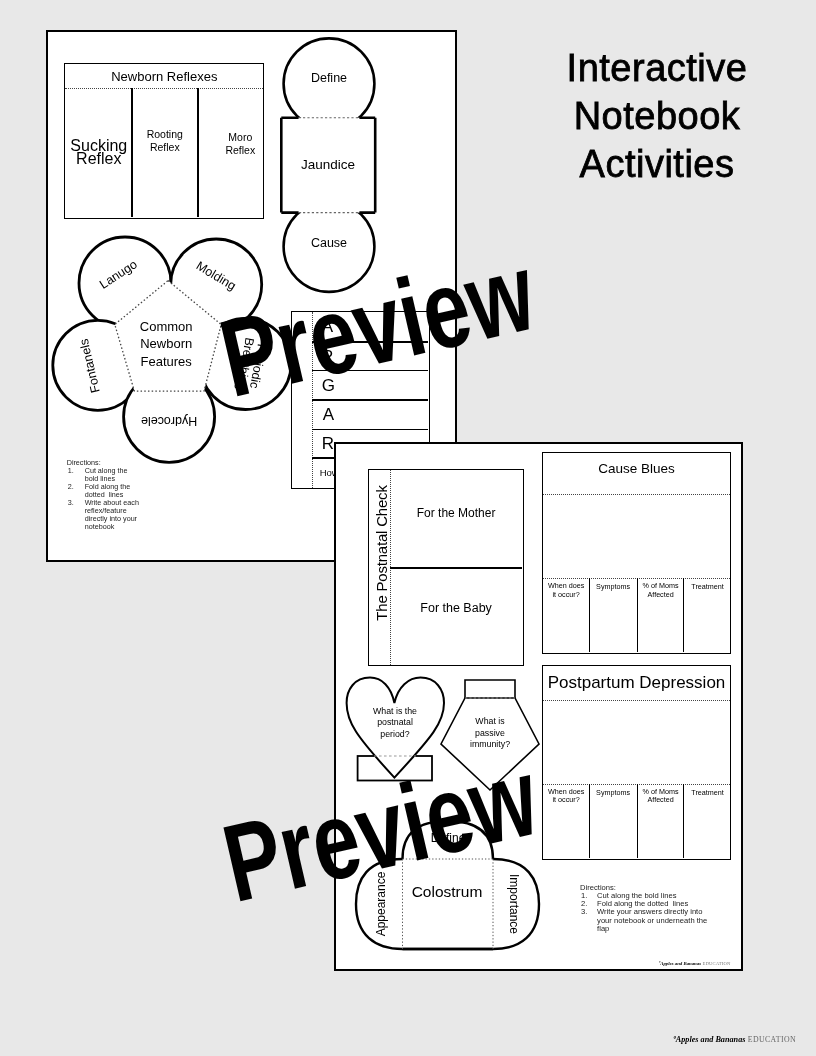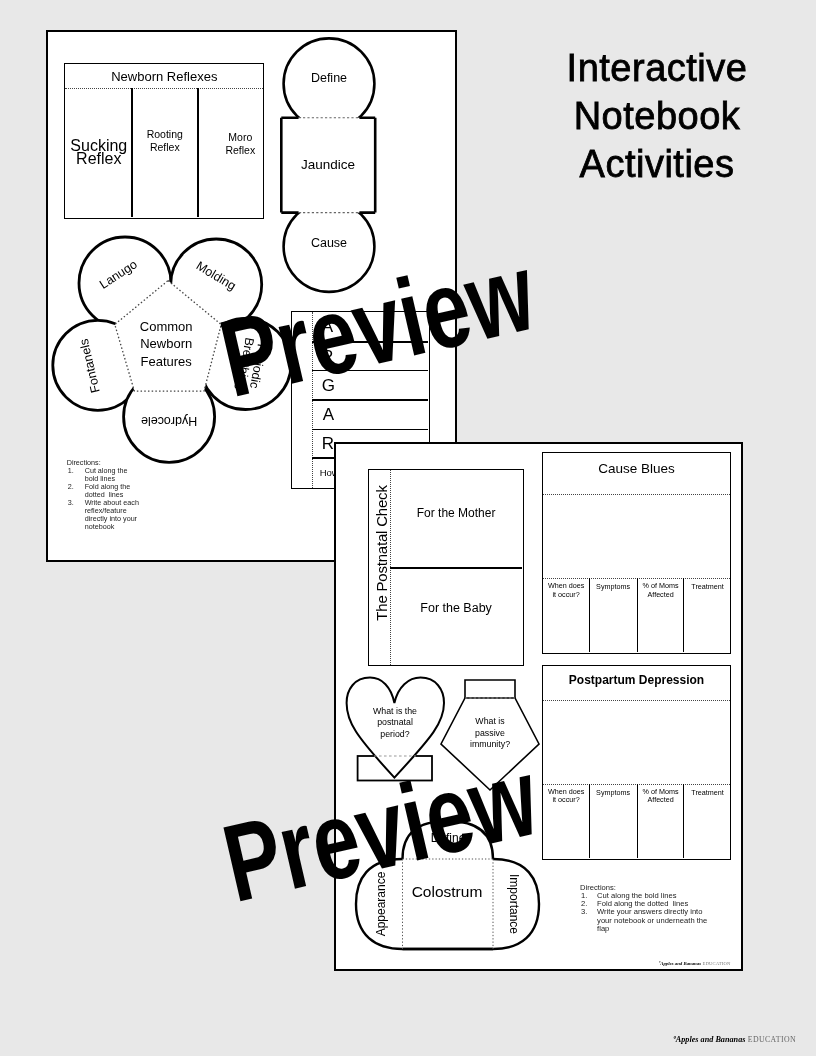--- a/index.html
+++ b/index.html
@@ -110,21 +110,21 @@
     <div class="abs" style="left:46px;top:125px;width:1.2px;height:74px;background:#000;"></div>
     <div class="abs" style="left:93.8px;top:125px;width:1.2px;height:74px;background:#000;"></div>
     <div class="abs" style="left:140.1px;top:125px;width:1.2px;height:74px;background:#000;"></div>
     <div class="abs ctr" style="left:0;top:129px;width:46px;font-size:7.2px;line-height:8.5px;">When does<br>it occur?</div>
     <div class="abs ctr" style="left:47px;top:129px;width:46px;font-size:7.2px;">Symptoms</div>
     <div class="abs ctr" style="left:95px;top:129px;width:45px;font-size:7.2px;line-height:8.5px;">% of Moms<br>Affected</div>
     <div class="abs ctr" style="left:141px;top:129px;width:47px;font-size:7.2px;">Treatment</div>
   </div>
 
   <div class="abs" style="left:206.6px;top:221.4px;width:188.8px;height:195.6px;border:1.8px solid #000;box-sizing:border-box;">
-    <div class="abs ctr" style="left:0;top:7px;width:100%;font-size:12px;font-weight:bold;">Postpartum Depression</div>
+    <div class="abs ctr" style="left:0;top:7px;width:100%;font-size:17px;">Postpartum Depression</div>
     <div class="doth" style="left:0;top:34px;width:100%;"></div>
     <div class="doth" style="left:0;top:118px;width:100%;"></div>
     <div class="abs" style="left:46px;top:118px;width:1.2px;height:74px;background:#000;"></div>
     <div class="abs" style="left:93.8px;top:118px;width:1.2px;height:74px;background:#000;"></div>
     <div class="abs" style="left:140.1px;top:118px;width:1.2px;height:74px;background:#000;"></div>
     <div class="abs ctr" style="left:0;top:122px;width:46px;font-size:7.2px;line-height:8.5px;">When does<br>it occur?</div>
     <div class="abs ctr" style="left:47px;top:122px;width:46px;font-size:7.2px;">Symptoms</div>
     <div class="abs ctr" style="left:95px;top:122px;width:45px;font-size:7.2px;line-height:8.5px;">% of Moms<br>Affected</div>
     <div class="abs ctr" style="left:141px;top:122px;width:47px;font-size:7.2px;">Treatment</div>
   </div>

